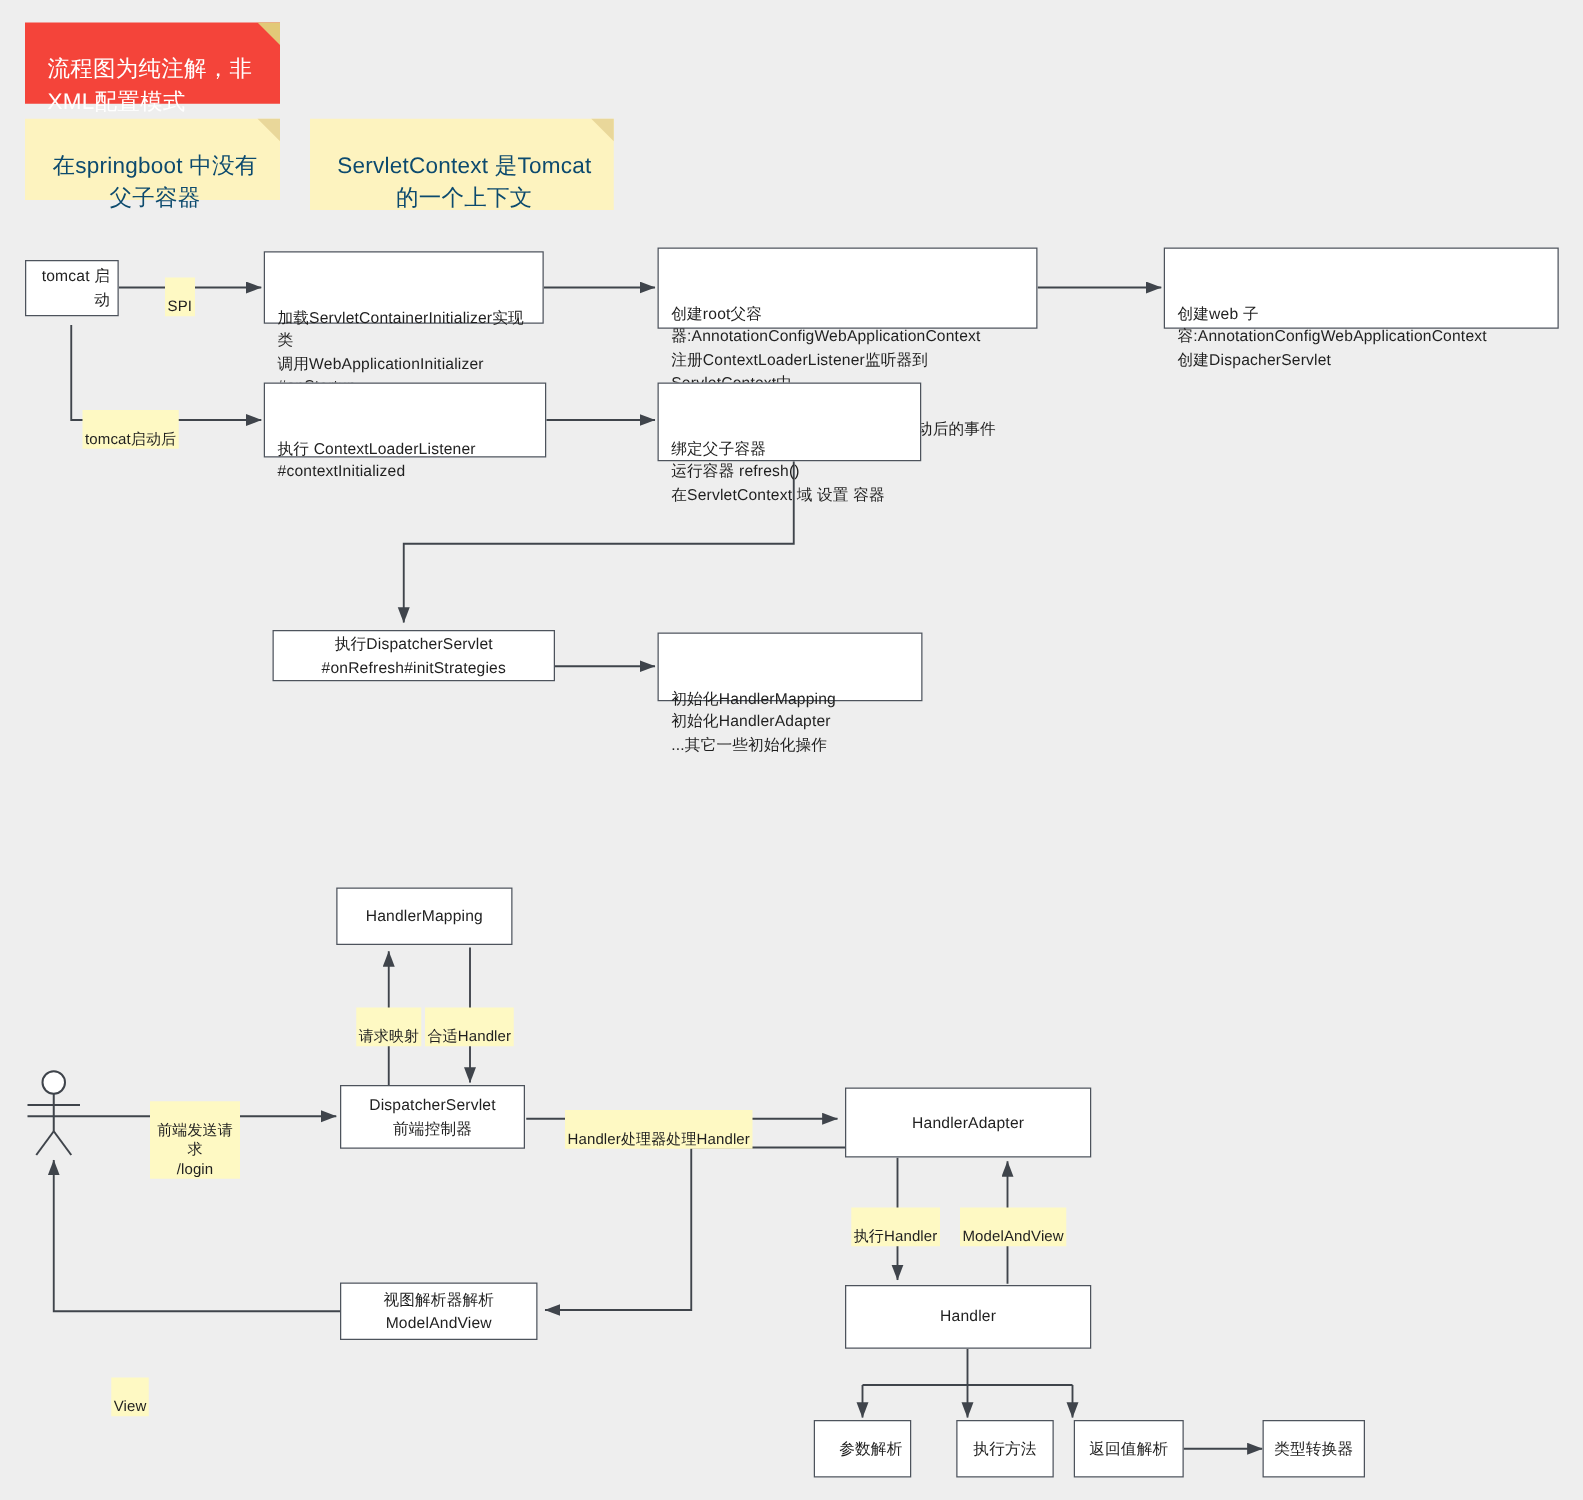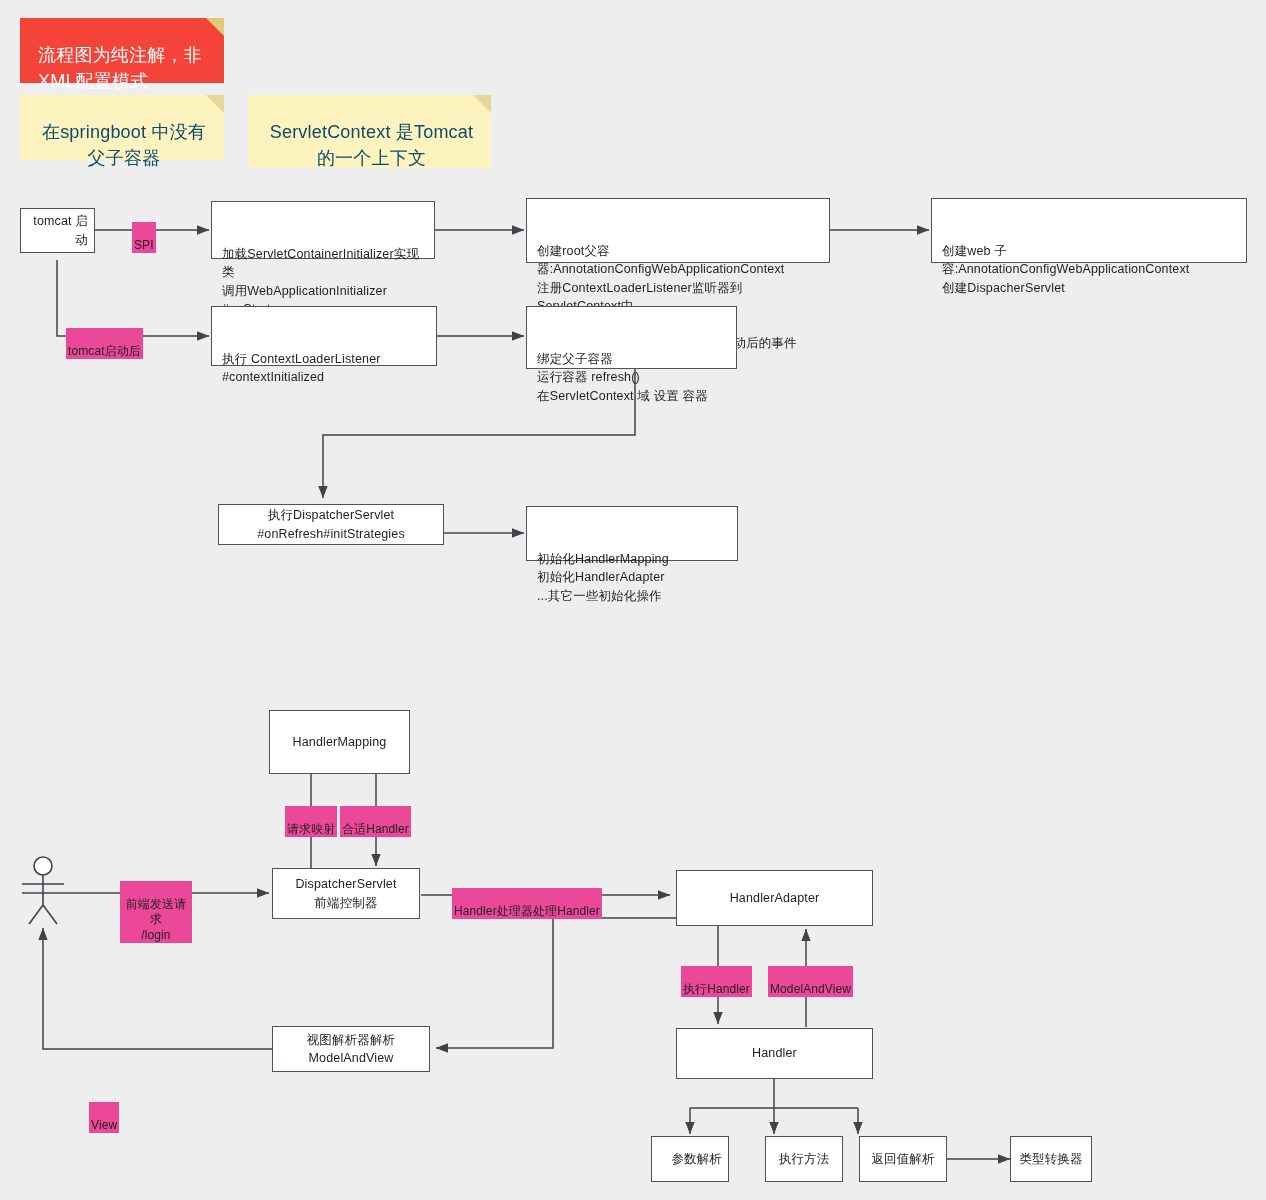--- a/index.html
+++ b/index.html
@@ -43,21 +43,21 @@
     line-height:1.48;
     letter-spacing:.15px;
     white-space:pre-line;
   }
   .box.tl{padding:24px 8px 0 10px;text-align:left;}
   .box.ctr{display:flex;align-items:center;justify-content:center;text-align:center;padding:4px 6px;}
 
   
   .elabel{
     position:absolute;
-    background:#ec4899;
+    background:#fef9c3;
     font-size:12px;
     line-height:1.3;
     letter-spacing:.1px;
     padding:0 2px;
     white-space:pre-line;
     text-align:center;
     color:#1f1f1f;
   }
 </style>
 </head>
@@ -180,21 +180,21 @@
 ...其它一些初始化操作</span>
   </div>
 
   <div class="elabel" style="left:132px;top:222px;">
     <span>SPI</span>
   </div>
   <div class="elabel" style="left:66px;top:328px;">
     <span>tomcat启动后</span>
   </div>
 
-  <div class="box ctr" style="left:269px;top:710px;width:141px;height:64px;">
+  <div class="box ctr" style="left:269px;top:710px;width:141px;height:46px;">
     <span>HandlerMapping</span>
   </div>
 
   <div class="box ctr" style="left:272px;top:868px;width:148px;height:51px;">
     <span>DispatcherServlet
 前端控制器</span>
   </div>
 
   <div class="box ctr" style="left:676px;top:870px;width:197px;height:56px;">
     <span>HandlerAdapter</span>

